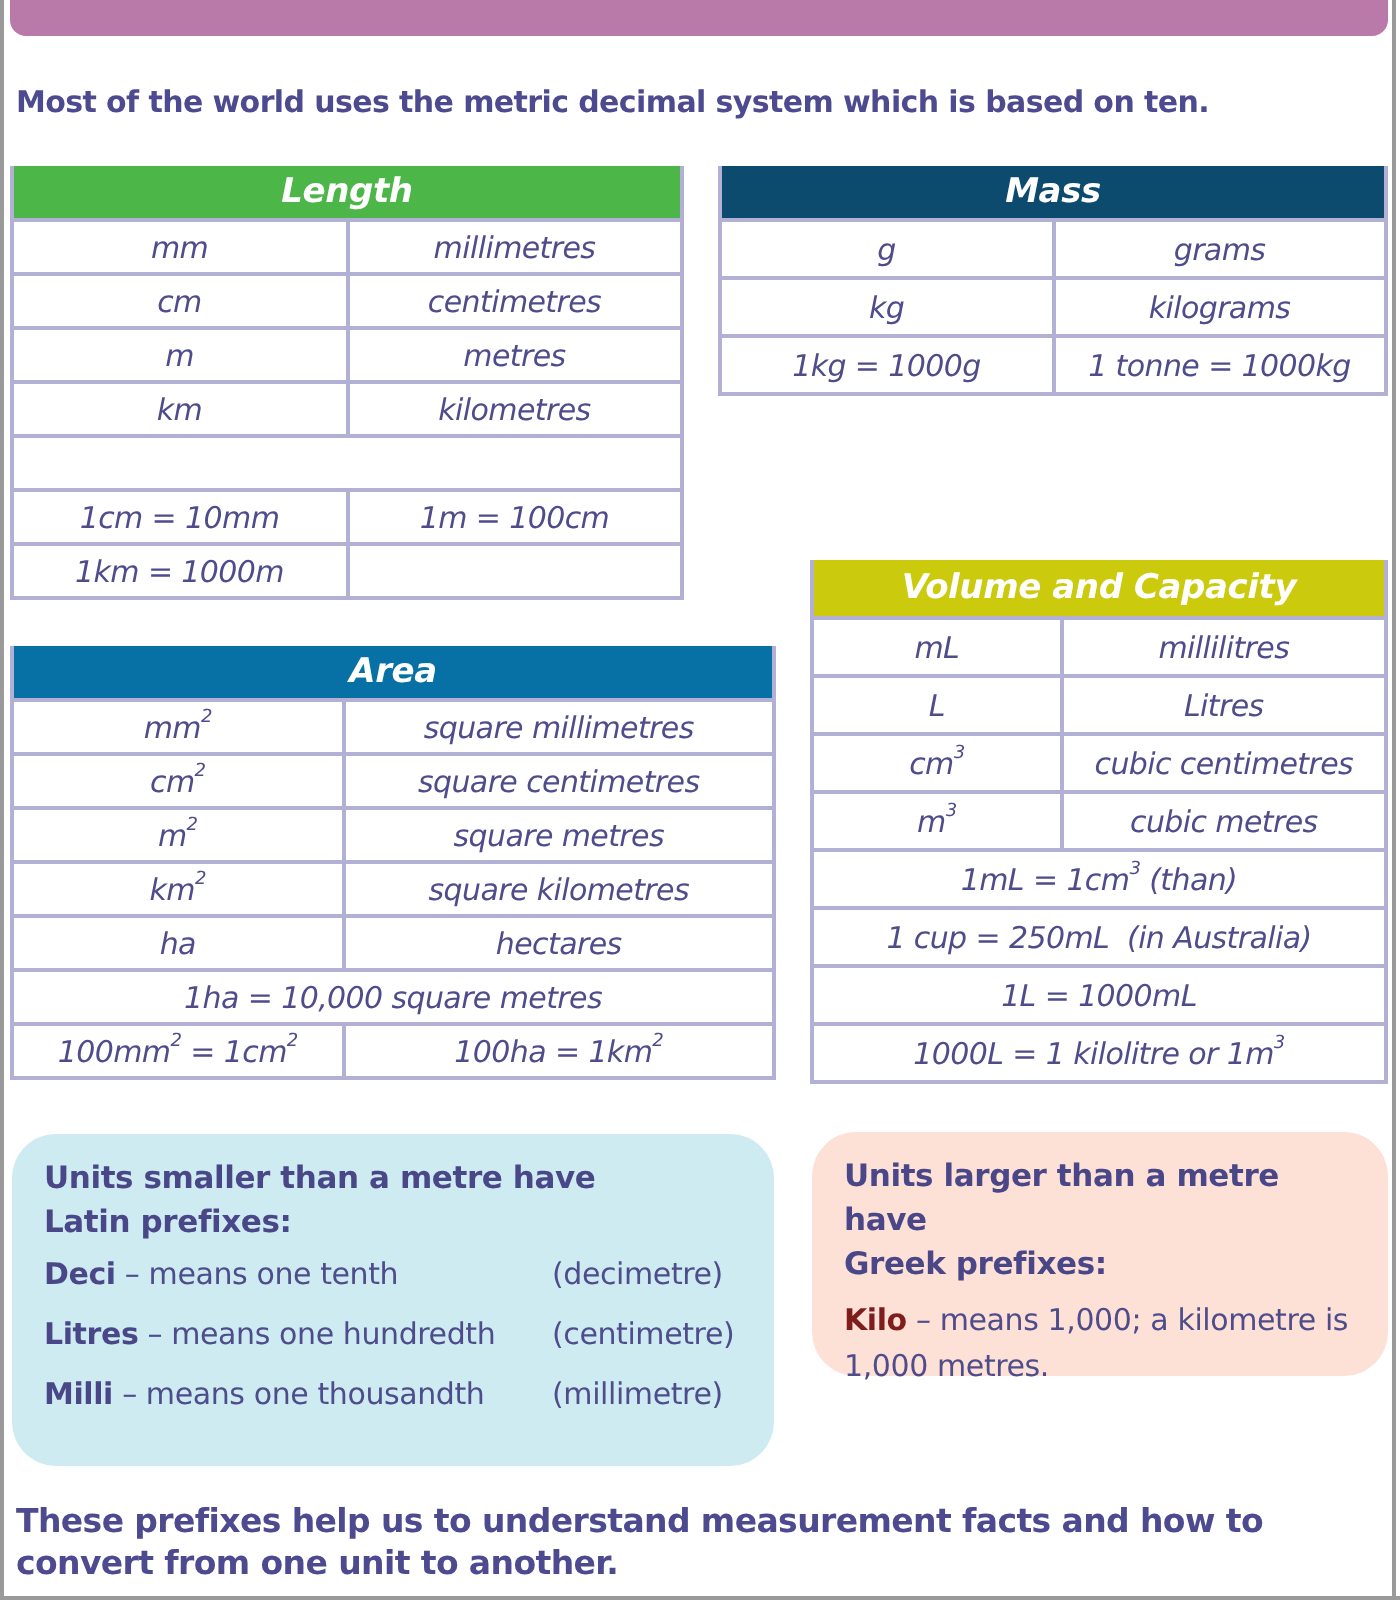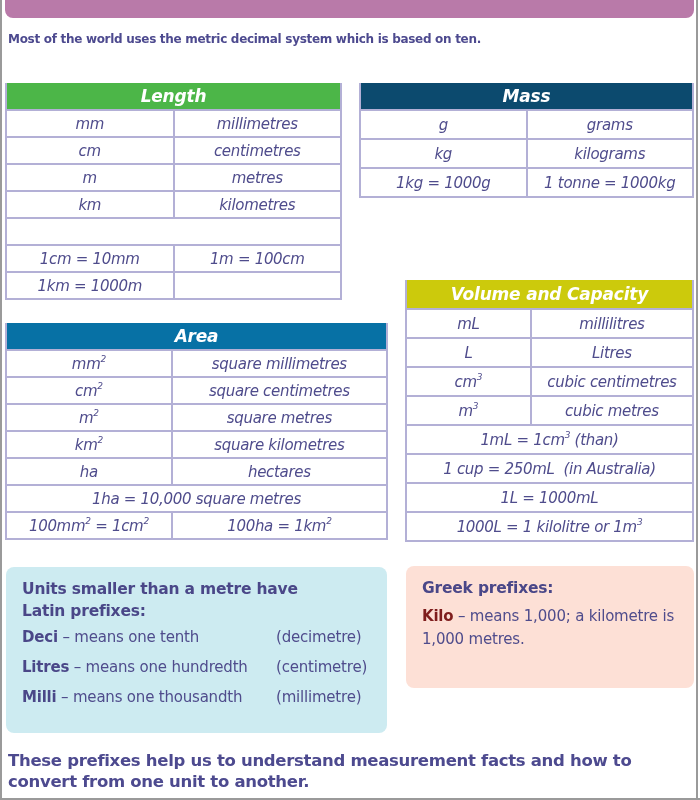--- a/index.html
+++ b/index.html
@@ -2,39 +2,39 @@
 <html><head>
 <meta charset="utf-8">
 <style>
   html, body { margin:0; padding:0; }
   body { width:700px; height:800px; position:relative; background:#ffffff; overflow:hidden;
          font-family:"DejaVu Sans", sans-serif; color:#4a4a8c; }
   .page-edge-left { position:absolute; left:0; top:0; width:2px; height:800px; background:#9a9a9a; }
   .page-edge-right { position:absolute; right:2px; top:0; width:2px; height:800px; background:#9a9a9a; }
   .page-edge-bottom { position:absolute; left:0; bottom:0; width:700px; height:2px; background:#9a9a9a; }
   .top-banner { position:absolute; left:5px; top:-10px; width:689px; height:28px; background:#b97aa9; border-radius:0 0 8px 8px; }
-  .intro { position:absolute; left:8px; top:32px; font-size:12px; font-weight:bold; color:#4d4a8f; letter-spacing:-0.3px; }
+  .intro { position:absolute; left:8px; top:42px; font-size:15px; font-weight:bold; color:#4d4a8f; letter-spacing:-0.3px; }
   table.unit { position:absolute; border-collapse:collapse; background:#fff;font-style:italic; }
   table.unit th { color:#fff; font-weight:bold; font-size:17px; padding:0; text-align:center; letter-spacing:-0.2px;
                   border:2px solid #b3b0d6; border-top:none; }
   table.unit td { border:2px solid #b3b0d6; font-size:15px; color:#4f4c8c; text-align:center; padding:0; letter-spacing:-0.3px;margin-left:27px; }
   sup { font-size:9px; vertical-align:top; position:relative; top:-1px; }
   .length { left:5px; top:83px; width:337px; }
   .length th { background:#4cb648; height:26px; }
   .length td { height:25px; }
   .mass { left:359px; top:83px; width:335px; }
   .mass th { background:#0c4a6e; height:26px; }
   .mass td { height:27px; }
   .area { left:5px; top:323px; width:383px; }
   .area th { background:#0771a5; height:26px; }
   .area td { height:25px; }
   .volume { left:405px; top:280px; width:289px; }
   .volume th { background:#ccca0c; height:28px; }
   .volume td { height:27px; }
-  .prefix-box { position:absolute; border-radius:8px; padding:10px 16px; box-sizing:border-box; font-size:15px; color:#4f4c8c; }
+  .prefix-box { position:absolute; border-radius:22px; padding:10px 16px; box-sizing:border-box; font-size:15px; color:#4f4c8c; }
   .latin { left:6px; top:567px; width:381px; height:166px; background:#cdebf1; }
   .greek { left:406px; top:566px; width:288px; height:122px; background:#fde0d6; }
   .box-title { font-weight:bold; font-size:15.5px; color:#4a4788; line-height:22px; margin-top:1px; letter-spacing:-0.2px; }
   .prefix-row { position:relative; height:30px; line-height:30px; letter-spacing:-0.2px; }
   .prefix-row b { color:#4a4788; }
   .prefix-row .example { position:absolute; left:254px; top:0; }
   .latin .prefix-row:first-of-type { margin-top:4px; }
   .greek-desc { margin-top:6px; line-height:23px; letter-spacing:-0.2px; }
   .greek-desc b { color:#7f1d1d; }
   .footer { position:absolute; left:8px; top:750px; width:680px; font-size:16.5px; font-weight:bold; color:#4d4a8f; line-height:21px; letter-spacing:-0.3px; }
@@ -189,20 +189,21 @@
     <span class="example">(centimetre)</span>
   </div>
   <div class="prefix-row">
     <b>Milli</b><span> – means one thousandth</span>
     <span class="example">(millimetre)</span>
   </div>
 </div>
 
 <div class="prefix-box greek">
   <div class="box-title">
+    <div>Units larger than a metre have</div>
     <div>Greek prefixes:</div>
   </div>
   <div class="greek-desc">
     <b>Kilo</b><span> – means 1,000; a kilometre is 1,000 metres.</span>
   </div>
 </div>
 
 <div class="footer">These prefixes help us to understand measurement facts and how to convert from one unit to another.</div>
 
 </body></html>

